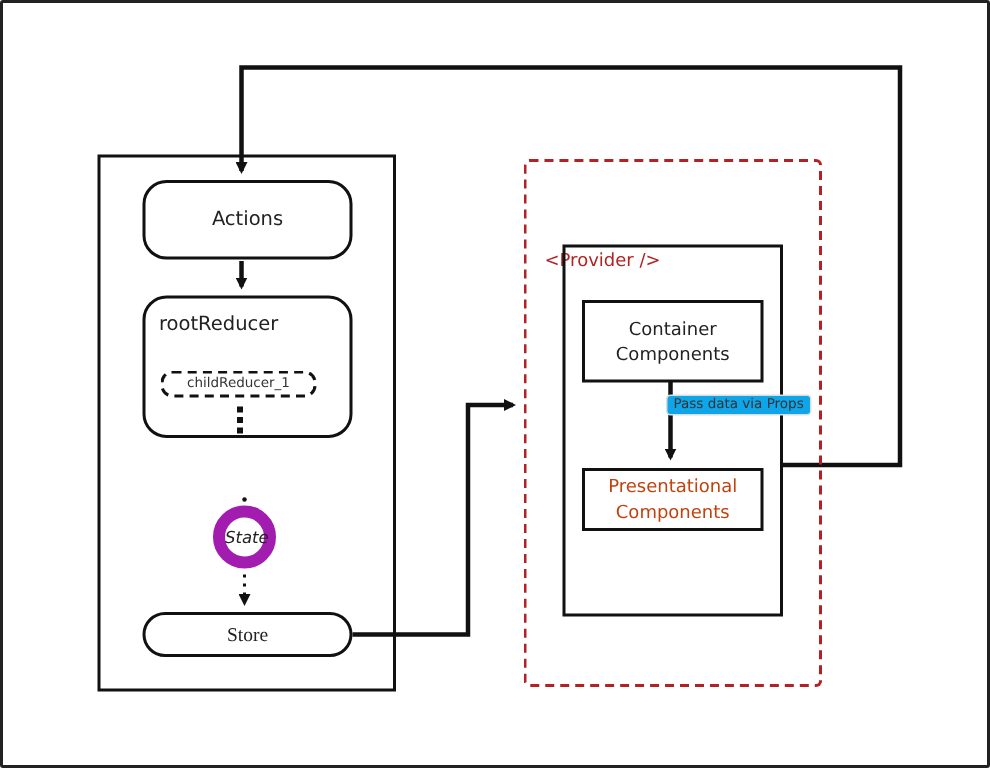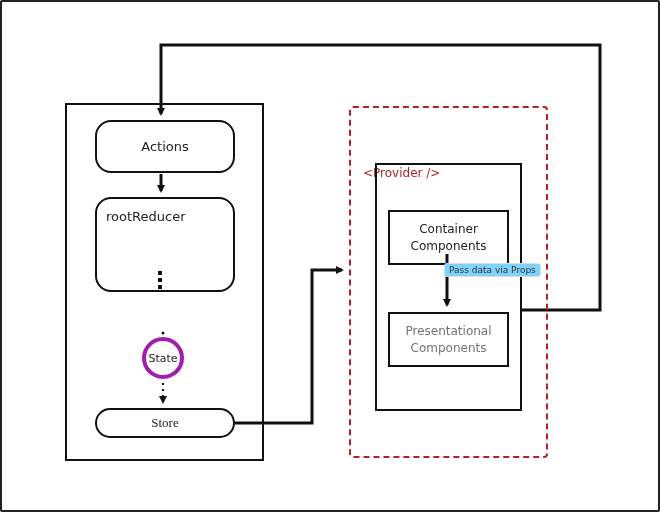--- a/index.html
+++ b/index.html
@@ -9,28 +9,28 @@
     .box { position: absolute; box-sizing: border-box; }
     .redux-panel { left: 65px; top: 103px; width: 199px; height: 358px; border: 2px solid #111; }
     .actions { left: 95px; top: 120px; width: 140px; height: 53px; border: 2px solid #111; border-radius: 16px; display: flex; align-items: center; justify-content: center; font-size: 13px; color: #222; }
     .root { left: 95px; top: 197px; width: 140px; height: 95px; border: 2px solid #111; border-radius: 16px; }
     .root-title { position: absolute; left: 9px; top: 10px; font-size: 13px; color: #222; }
     .child { position: absolute; left: 10px; width: 104px; height: 18px; border: 2px dashed #111; border-radius: 8px; font-size: 9px; display: flex; align-items: center; justify-content: center; color: #333; box-sizing: border-box; }
     .child1 { top: 48px; }
     .childN { top: 98px; }
     .vdots { position: absolute; left: 61px; top: 72px; width: 4px; height: 18px; }
     .vdots i { display: block; width: 4px; height: 4px; background: #111; margin-bottom: 3px; }
-    .state { left: 142px; top: 337px; width: 42px; height: 42px; border: 4px solid #a21caf; border-radius: 50%; display: flex; align-items: center; justify-content: center; font-size: 11px; color: #222; }
+    .state { left: 142px; top: 337px; width: 42px; height: 42px; border: 8px solid #a21caf; border-radius: 50%; display: flex; align-items: center; font-size: 11px; color: #222; font-style: italic; }
     .store { left: 95px; top: 408px; width: 140px; height: 30px; border: 2px solid #111; border-radius: 15px; display: flex; align-items: center; justify-content: center; font-size: 13px; color: #222; font-family: Liberation Serif, serif; }
     .provider { left: 349px; top: 106px; width: 199px; height: 352px; border: 2px dashed #b22222; border-radius: 4px; }
     .provider-label { position: absolute; left: 12px; top: 10px; font-size: 12px; color: #b22222; margin-top: 48px; }
     .inner-panel { left: 375px; top: 163px; width: 147px; height: 248px; border: 2px solid #111; }
-    .container-comp { left: 388px; top: 210px; width: 121px; height: 55px; border: 2px solid #111; display: flex; align-items: center; justify-content: center; text-align: center; font-size: 12px; line-height: 17px; color: #222; }
-    .present-comp { left: 388px; top: 312px; width: 121px; height: 55px; border: 2px solid #111; display: flex; align-items: center; justify-content: center; text-align: center; font-size: 12px; line-height: 17px; color: #737373; }
-    .props-label { left: 444px; top: 263px; padding: 1px 4px; background: #7dd3fc; border: 1px solid #ddd; border-radius: 3px; font-size: 9px; color: #333; white-space: nowrap; }
+    .container-comp { left: 388px; top: 200px; width: 121px; height: 55px; border: 2px solid #111; display: flex; align-items: center; justify-content: center; text-align: center; font-size: 12px; line-height: 17px; color: #222; }
+    .present-comp { left: 388px; top: 312px; width: 121px; height: 42px; border: 2px solid #111; display: flex; align-items: center; justify-content: center; text-align: center; font-size: 12px; line-height: 17px; color: #c2410c; }
+    .props-label { left: 444px; top: 263px; padding: 1px 4px; background: #0ea5e9; border: 1px solid #ddd; border-radius: 3px; font-size: 9px; color: #333; white-space: nowrap; }
   </style>
 </head>
 <body>
 
 <div class="frame"></div>
 
 <svg class="wires" viewBox="0 0 660 512">
   <defs>
     <marker id="arrow" markerWidth="8" markerHeight="8" refX="6" refY="4" orient="auto" markerUnits="userSpaceOnUse">
       <path d="M0,0 L8,4 L0,8 Z" fill="#111"></path>
@@ -51,20 +51,23 @@
 </svg>
 
 <div class="box redux-panel"></div>
 
 <div class="box actions">
   <span>Actions</span>
 </div>
 
 <div class="box root">
   <span class="root-title">rootReducer</span>
+  <div class="child child1">
+    <span>childReducer_1</span>
+  </div>
   <div class="vdots">
       <i></i>
       <i></i>
       <i></i>
     </div>
 </div>
 
 <div class="box state">
   <span>State</span>
 </div>

